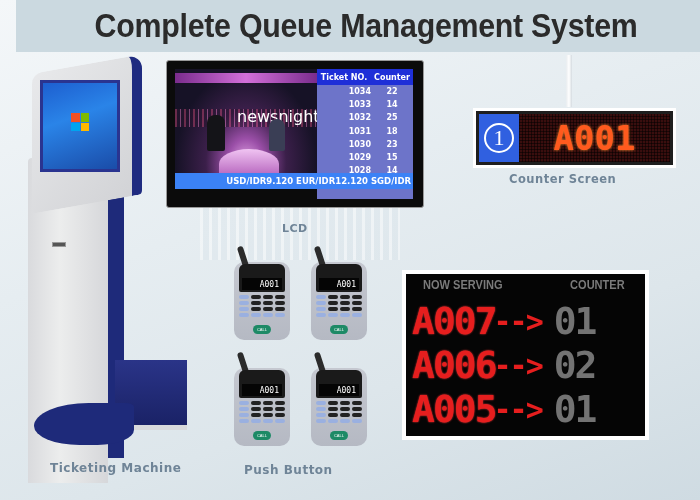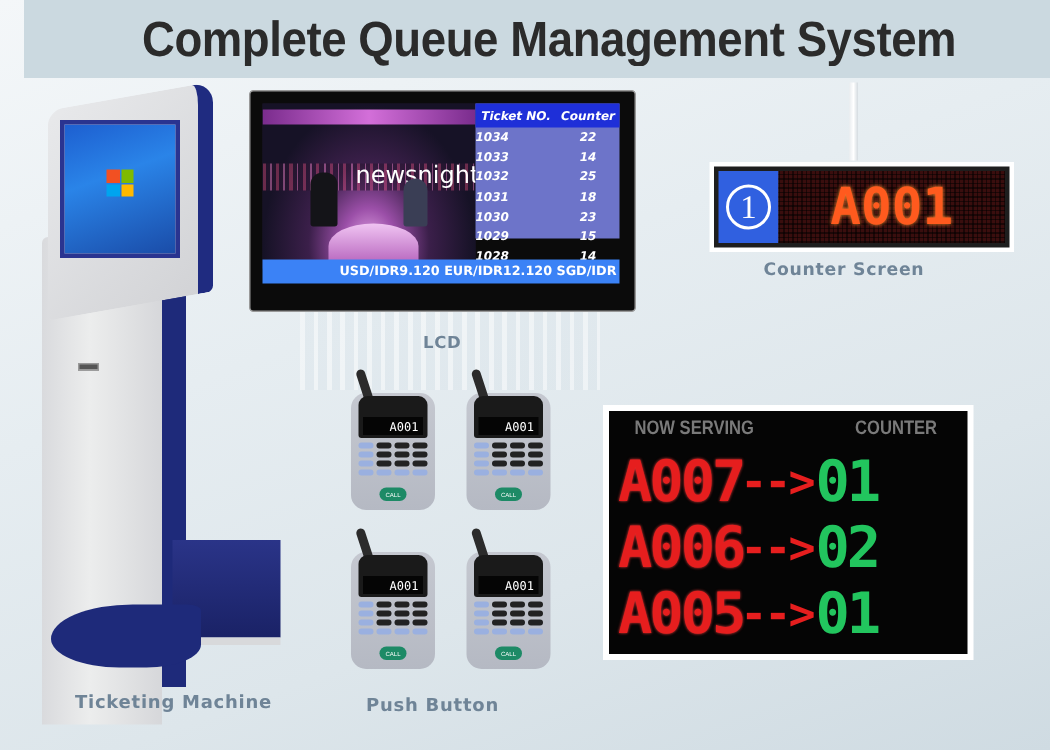--- a/index.html
+++ b/index.html
@@ -97,36 +97,35 @@
   .lcd .video .logo {
     position: absolute; left: 62px; top: 38px; color: #fff; font-size: 16px; font-family: "DejaVu Sans", sans-serif;
   }
   .lcd .video .desk {
     position: absolute; left: 44px; top: 80px; width: 60px; height: 30px;
     border-radius: 50% 50% 0 0; background: linear-gradient(180deg,#f0c4f2,#b05ab8);
   }
   .lcd .video .p1 { position:absolute; left: 32px; top: 46px; width: 18px; height: 36px; background:#141418; border-radius: 8px 8px 2px 2px; }
   .lcd .video .p2 { position:absolute; left: 94px; top: 50px; width: 16px; height: 32px; background:#3a3e55; border-radius: 8px 8px 2px 2px; }
   .lcd .table {
-    position: absolute; left: 150px; top: 8px; width: 96px; height: 90px;
+    position: absolute; left: 150px; top: 8px; width: 96px; height: 130px;
     background: #6d74c9;
-    font-style: italic;
   }
   .lcd .table .thead {
     display: flex; height: 16px; background: #1e2fd8; color: #fff;
     font-weight: bold; font-size: 8px; align-items: center;
     font-family: "DejaVu Sans", sans-serif;
   }
   .lcd .table .thead span:first-child { width: 54px; text-align: center; }
   .lcd .table .thead span:last-child { width: 42px; text-align: center; }
   .lcd .table .trow {
     display: flex; height: 13.2px; align-items: center; color: #fff; font-weight: bold; font-size: 8px;
     font-family: "DejaVu Sans", sans-serif;
   }
-  .lcd .table .trow span:first-child { width: 54px; text-align: left; }
+  .lcd .table .trow span:first-child { width: 54px; text-align: right; }
   .lcd .table .trow span:last-child { width: 42px; text-align: center; }
   .lcd .ticker {
     position: absolute; left: 8px; top: 112px; width: 238px; height: 16px;
     background: #3b82f6; color: #fff; font-weight: bold; font-size: 8.5px;
     display: flex; align-items: center; justify-content: flex-end; padding-right: 2px;
     font-family: "DejaVu Sans", sans-serif; white-space: nowrap; overflow: hidden;
   }
   
   .pole { position: absolute; left: 566px; top: 55px; width: 6px; height: 52px; background: linear-gradient(90deg,#e8ecef,#ffffff,#d4dbe0); }
   .cdisplay {
@@ -183,21 +182,21 @@
   .board .hdr .a { position:absolute; left: 20px; }
   .board .hdr .b { position:absolute; left: 193px; }
   .board .row {
     position: absolute; left: 6px; width: 232px; height: 42px;
     display: flex; align-items: center;
     font-family: "DejaVu Sans Mono", monospace; font-size: 38px; font-weight: bold;
     letter-spacing: -2px;
   }
   .board .row .t { color: #e61e1e; text-shadow: 0 0 2px #ff3a3a; }
   .board .row .arr { color: #e61e1e; font-size: 30px; margin-left: -2px; }
-  .board .row .c { color: #22c55e; margin-left: 2px; }
+  .board .row .c { color: #737373; margin-left: 12px; }
 </style>
 </head>
 <body>
 
 <div class="header">
   <h1>Complete Queue Management System</h1>
 </div>
 
 <div class="stripes"></div>
 

